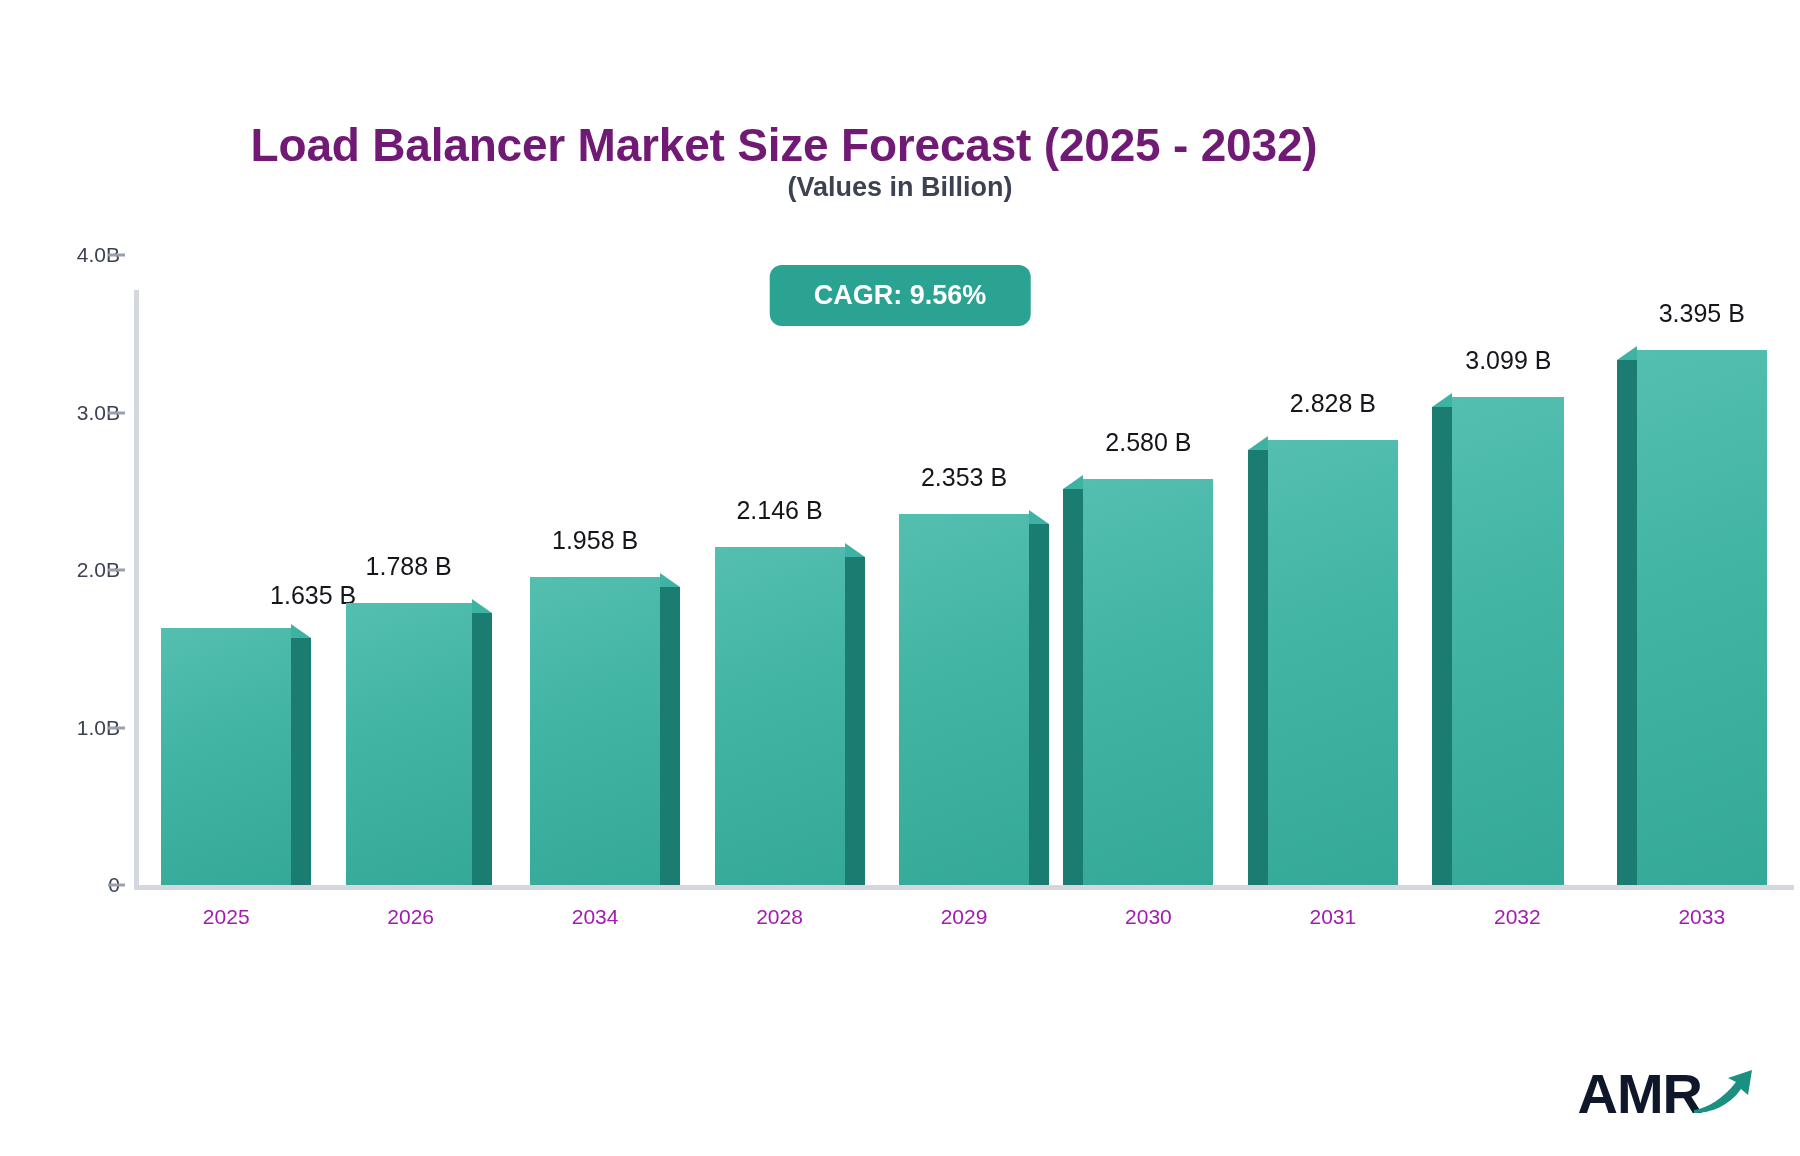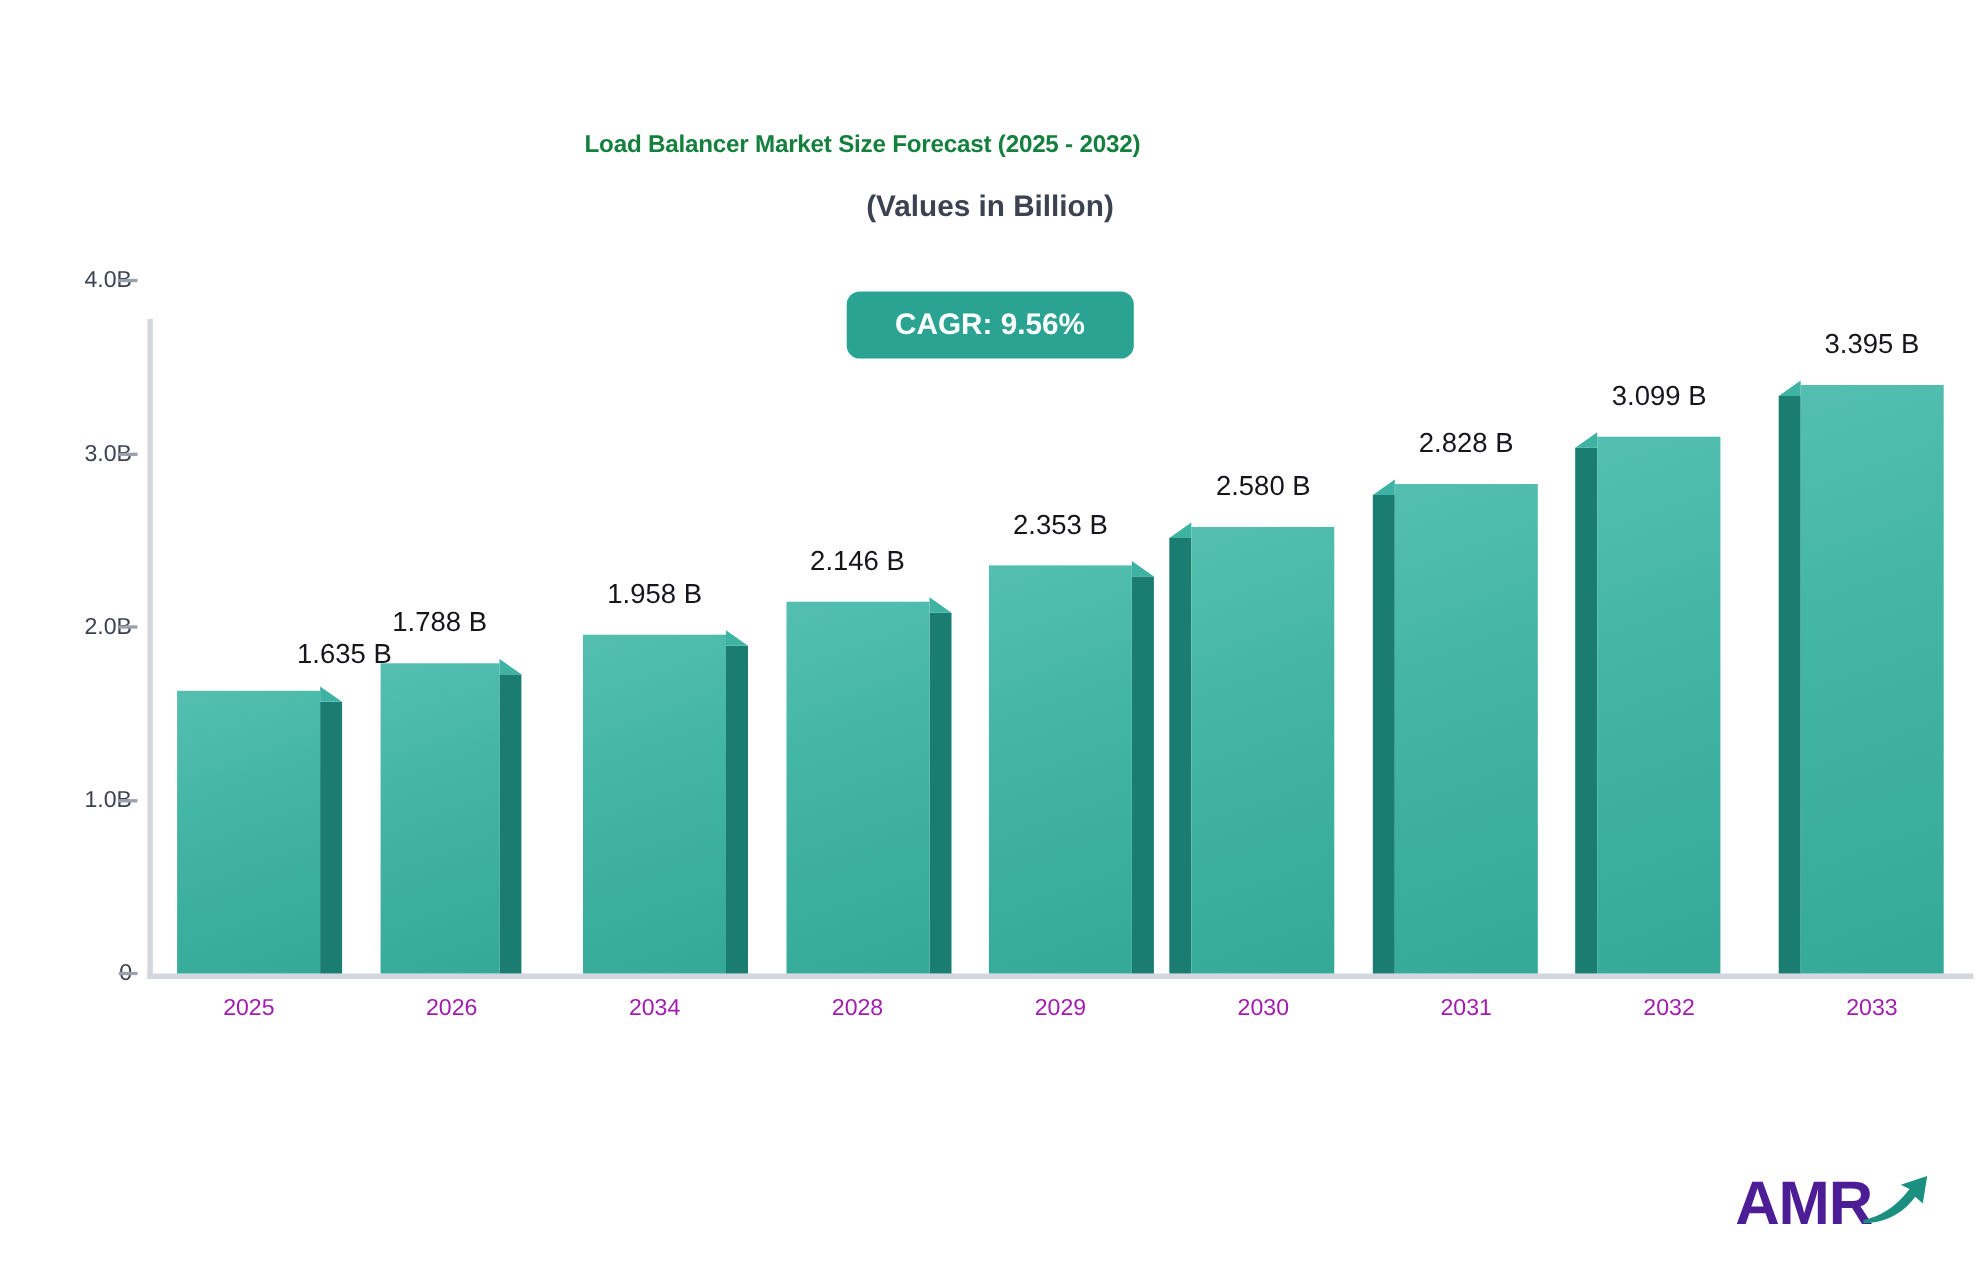--- a/index.html
+++ b/index.html
@@ -20,23 +20,23 @@
     background: #ffffff;
   }
 
   
   .chart-title {
     position: absolute;
     top: 118px;
     left: 0;
     width: 1568px;
     text-align: center;
-    font-size: 22px;
-    font-weight: bold;
-    color: #15803d;
+    font-size: 46px;
+    font-weight: bold;
+    color: #701a75;
     letter-spacing: -0.2px;
     white-space: nowrap;
   }
   .chart-subtitle {
     position: absolute;
     top: 172px;
     left: 0;
     width: 1800px;
     text-align: center;
     font-size: 27px;
@@ -167,21 +167,21 @@
     position: absolute;
     right: 44px;
     bottom: 34px;
     display: flex;
     align-items: flex-end;
     gap: 0px;
   }
   .logo-text {
     font-size: 56px;
     font-weight: bold;
-    color: #4c1d95;
+    color: #0f172a;
     letter-spacing: -1px;
     line-height: 1;
   }
   .logo-arrow {
     margin-left: -10px;
     margin-bottom: 4px;
   }
 </style>
 </head>
 <body>
@@ -208,21 +208,21 @@
         <div class="ytick" style="top: 255px;">4.0B</div>
         <div class="ytick-dash" style="top: 255px;"></div>
       </div>
     <div id="bars">
         <div class="bar-group" style="left: 161.222px; width: 130px; height: 257.512px;">
           <div class="bar-side right" style="height: 247.512px;"></div>
           <div class="bar-top right" style="bottom: 247.512px;"></div>
           <div class="bar-face" style="height: 257.512px;"></div>
           <div class="bar-value" style="bottom: 275px; text-align: right;">1.635 B</div>
         </div>
-        <div class="bar-group" style="left: 345.667px; width: 108px; height: 281.61px;">
+        <div class="bar-group" style="left: 345.667px; width: 126px; height: 281.61px;">
           <div class="bar-side right" style="height: 271.61px;"></div>
           <div class="bar-top right" style="bottom: 271.61px;"></div>
           <div class="bar-face" style="height: 281.61px;"></div>
           <div class="bar-value" style="bottom: 303.61px;">1.788 B</div>
         </div>
         <div class="bar-group" style="left: 530.111px; width: 130px; height: 308.385px;">
           <div class="bar-side right" style="height: 298.385px;"></div>
           <div class="bar-top right" style="bottom: 298.385px;"></div>
           <div class="bar-face" style="height: 308.385px;"></div>
           <div class="bar-value" style="bottom: 330.385px;">1.958 B</div>

